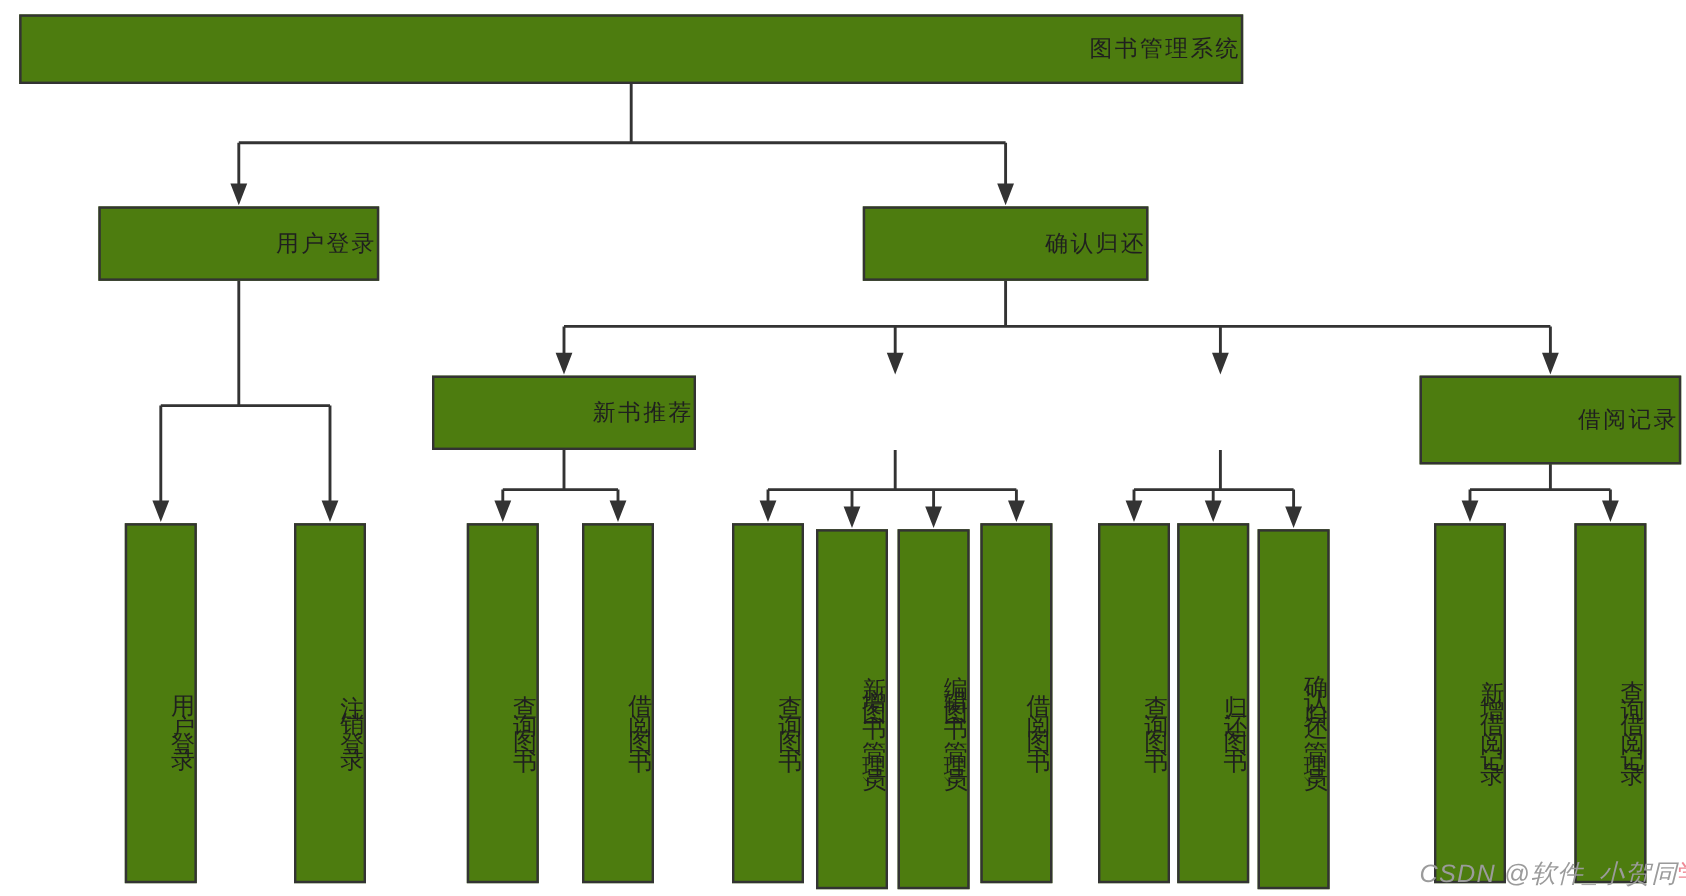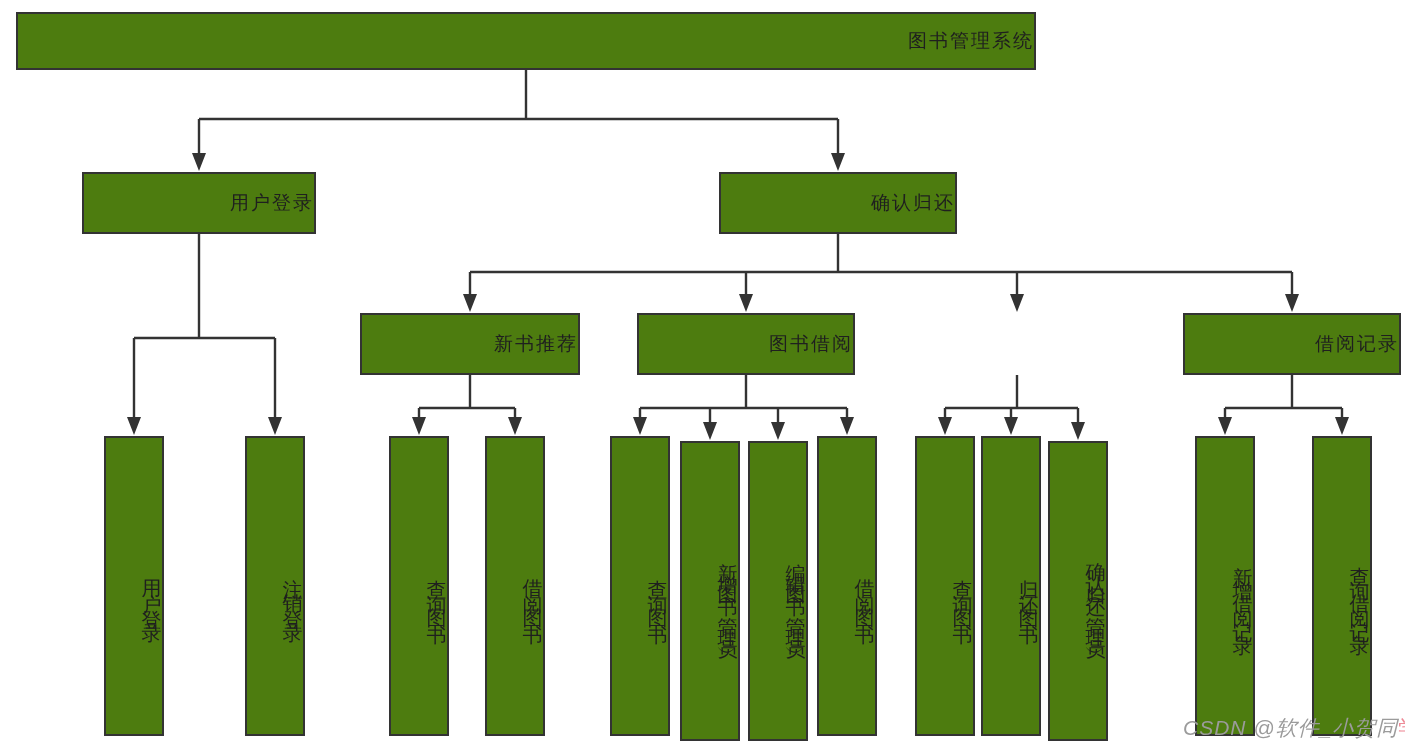--- a/index.html
+++ b/index.html
@@ -122,24 +122,21 @@
   <div class="box hbox" style="left:82px;top:172px;width:234px;height:62px">
     <span>用户登录</span>
   </div>
   <div class="box hbox" style="left:719px;top:172px;width:238px;height:62px">
     <span>确认归还</span>
   </div>
 
   <div class="box hbox" style="left:360px;top:313px;width:220px;height:62px">
     <span>新书推荐</span>
   </div>
-  <div class="box hbox" style="left:637px;top:313px;width:218px;height:62px">
-    <span>图书借阅</span>
-  </div>
-  <div class="box hbox" style="left:1183px;top:313px;width:218px;height:62px">
+  <div class="box hbox" style="left:1183px;top:313px;width:218px;height:74px">
     <span>借阅记录</span>
   </div>
 
   <div class="box vbox v4" style="left:104px;top:436px;width:60px;height:300px">
     <span>用户登录</span>
   </div>
   <div class="box vbox v4" style="left:245px;top:436px;width:60px;height:300px">
     <span>注销登录</span>
   </div>
 

